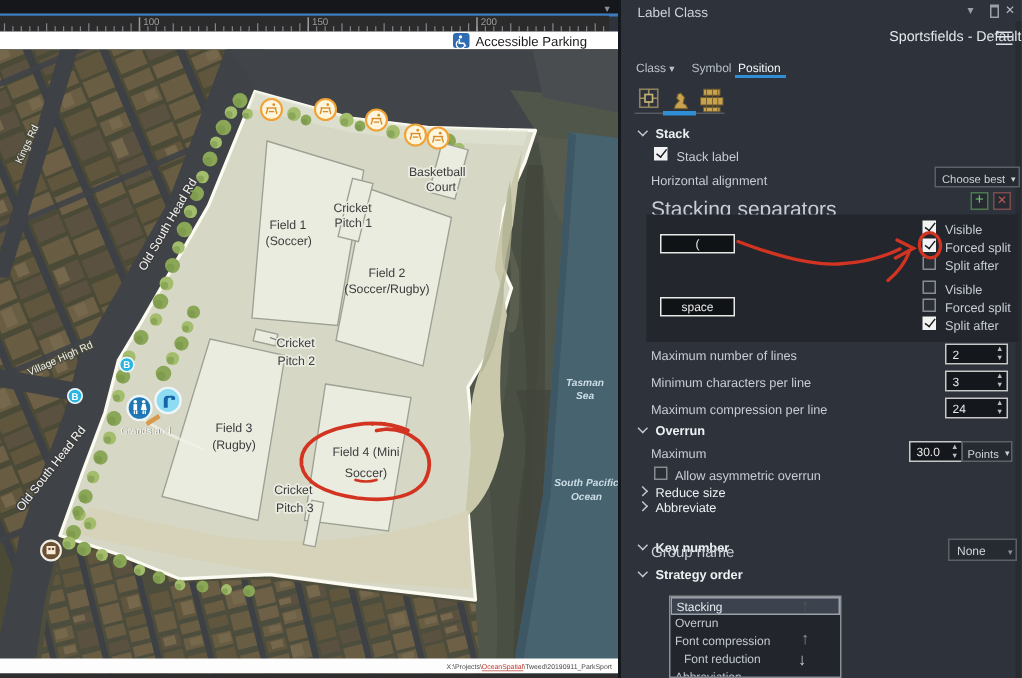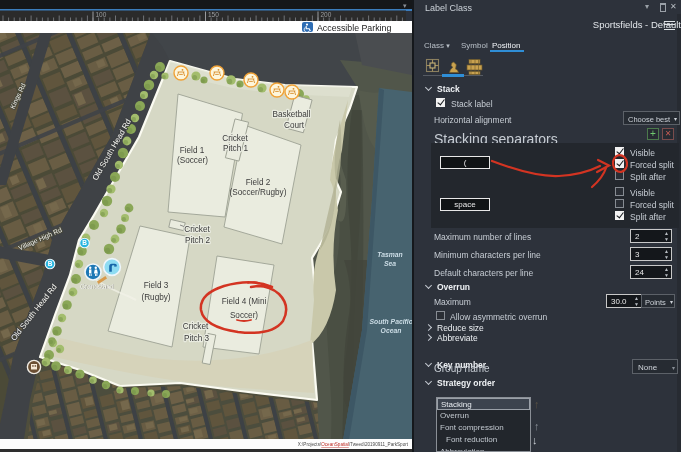--- a/index.html
+++ b/index.html
@@ -1500,21 +1500,21 @@
       <div style="position:absolute;left:2.6px;top:0.2px;width:3.4px;height:6.2px;border:solid #15181c;border-width:0 1.7px 1.7px 0;transform:rotate(38deg)"></div>
     </div>
     <div style="position:absolute;left:216px;top:212px;font-size:8.5px;color:#c7cdd4;white-space:nowrap">Split after</div>
 
 <div style="position:absolute;left:20px;top:232px;font-size:8.5px;color:#c7cdd4;white-space:nowrap">Maximum number of lines</div>
     <div style="position:absolute;left:216px;top:229px;width:42px;height:14px;background:#14171b;border:1px solid #c8c8c8;box-sizing:border-box;color:#e8e8e8;font-size:8px;padding:2px 0 0 4px">2<span style="position:absolute;right:2px;top:0px;font-size:5px;color:#b8bdc3;line-height:6px">▲<br>▼</span></div>
 
 <div style="position:absolute;left:20px;top:250px;font-size:8.5px;color:#c7cdd4;white-space:nowrap">Minimum characters per line</div>
     <div style="position:absolute;left:216px;top:247px;width:42px;height:14px;background:#14171b;border:1px solid #c8c8c8;box-sizing:border-box;color:#e8e8e8;font-size:8px;padding:2px 0 0 4px">3<span style="position:absolute;right:2px;top:0px;font-size:5px;color:#b8bdc3;line-height:6px">▲<br>▼</span></div>
 
-<div style="position:absolute;left:20px;top:268px;font-size:8.5px;color:#c7cdd4;white-space:nowrap">Default characters per line</div>
+<div style="position:absolute;left:20px;top:268px;font-size:8.5px;color:#c7cdd4;white-space:nowrap">Maximum compression per line</div>
     <div style="position:absolute;left:216px;top:265px;width:42px;height:14px;background:#14171b;border:1px solid #c8c8c8;box-sizing:border-box;color:#e8e8e8;font-size:8px;padding:2px 0 0 4px">24<span style="position:absolute;right:2px;top:0px;font-size:5px;color:#b8bdc3;line-height:6px">▲<br>▼</span></div>
 
 <div style="position:absolute;left:12px;top:282px;font-size:8.5px;font-weight:bold;color:#eef1f4"><span style="display:inline-block;width:4px;height:4px;border-right:1.2px solid #c3c9d0;border-bottom:1.2px solid #c3c9d0;transform:rotate(45deg);vertical-align:2px;margin-right:6px"></span>Overrun</div>
 
 <div style="position:absolute;left:20px;top:297px;font-size:8.5px;color:#c7cdd4;white-space:nowrap">Maximum</div>
     <div style="position:absolute;left:192px;top:294px;width:36px;height:14px;background:#14171b;border:1px solid #c8c8c8;box-sizing:border-box;color:#e8e8e8;font-size:8px;padding:2px 0 0 4px">30.0<span style="position:absolute;right:2px;top:0px;font-size:5px;color:#b8bdc3;line-height:6px">▲<br>▼</span></div>
 <div style="position:absolute;left:227px;top:294px;width:34px;height:14px;background:#262b32;border:1px solid #5c6168;box-sizing:border-box;font-size:7.5px;color:#ced3d9;padding:2.5px 0 0 3px">Points <span style="font-size:6px;position:absolute;right:1px;top:3px">▾</span></div>
 
 <div style="position:absolute;left:22px;top:311px;width:9px;height:9px;background:#2a2e35;border:1px solid #878c93;box-sizing:border-box"></div>
     <div style="position:absolute;left:36px;top:312px;font-size:8.5px;color:#c7cdd4;white-space:nowrap">Allow asymmetric overrun</div>
@@ -1523,21 +1523,21 @@
 
 <div style="position:absolute;left:12px;top:333px;font-size:8.5px;font-weight:normal;color:#eef1f4"><span style="display:inline-block;width:4px;height:4px;border-right:1.2px solid #c3c9d0;border-bottom:1.2px solid #c3c9d0;transform:rotate(-45deg);vertical-align:1px;margin-right:6px"></span>Abbreviate</div>
 
 <div style="position:absolute;left:12px;top:360px;font-size:8.5px;font-weight:bold;color:#eef1f4"><span style="display:inline-block;width:4px;height:4px;border-right:1.2px solid #c3c9d0;border-bottom:1.2px solid #c3c9d0;transform:rotate(45deg);vertical-align:2px;margin-right:6px"></span>Key number</div>
 
 <div style="position:absolute;left:20px;top:363px;font-size:10px;color:#c7cdd4;white-space:nowrap">Group name</div>
 <div style="position:absolute;left:218px;top:359px;width:46px;height:15px;background:#262b32;border:1px solid #5c6168;box-sizing:border-box;font-size:8px;color:#ced3d9;padding:2.5px 0 0 5px">None <span style="font-size:6px;position:absolute;right:2px;top:4px;color:#8a9098">▾</span></div>
 
 <div style="position:absolute;left:12px;top:378px;font-size:8.5px;font-weight:bold;color:#eef1f4"><span style="display:inline-block;width:4px;height:4px;border-right:1.2px solid #c3c9d0;border-bottom:1.2px solid #c3c9d0;transform:rotate(45deg);vertical-align:2px;margin-right:6px"></span>Strategy order</div>
 
-<div style="position:absolute;left:22px;top:397px;width:95px;height:55px;background:#22262c;border:1px solid #8a8f96;box-sizing:border-box;overflow:hidden">
+<div style="position:absolute;left:32px;top:397px;width:115px;height:55px;background:#22262c;border:1px solid #8a8f96;box-sizing:border-box;overflow:hidden">
       <div style="height:12px;background:#3c434e;border:1px solid #9aa0a8;box-sizing:border-box;padding-left:3px;font-size:8px;line-height:11px;color:#e8ecf0">Stacking</div>
       <div style="height:12px;padding-left:3px;font-size:8px;line-height:12px;color:#c3c9d0;box-sizing:border-box">Overrun</div>
       <div style="height:12px;padding-left:3px;font-size:8px;line-height:12px;color:#c3c9d0;box-sizing:border-box">Font compression</div>
       <div style="height:12px;padding-left:9px;font-size:8px;line-height:12px;color:#c3c9d0;box-sizing:border-box">Font reduction</div>
       <div style="height:12px;padding-left:3px;font-size:8px;line-height:12px;color:#c3c9d0;box-sizing:border-box">Abbreviation</div>
     </div>
 
 <div style="position:absolute;left:120px;top:398px;font-size:11px;color:#5a5244">↑</div>
 <div style="position:absolute;left:120px;top:420px;font-size:11px;color:#8a9098">↑</div>
 <div style="position:absolute;left:118px;top:434px;font-size:11px;color:#cdd2d8">↓</div>

